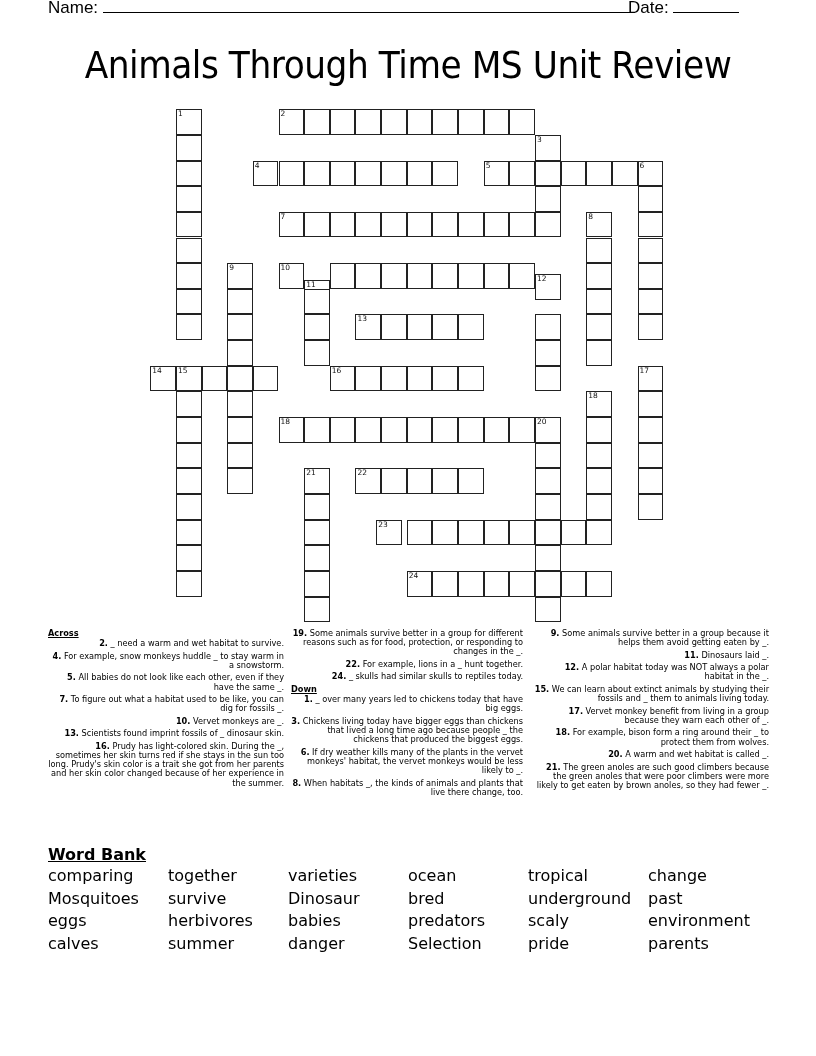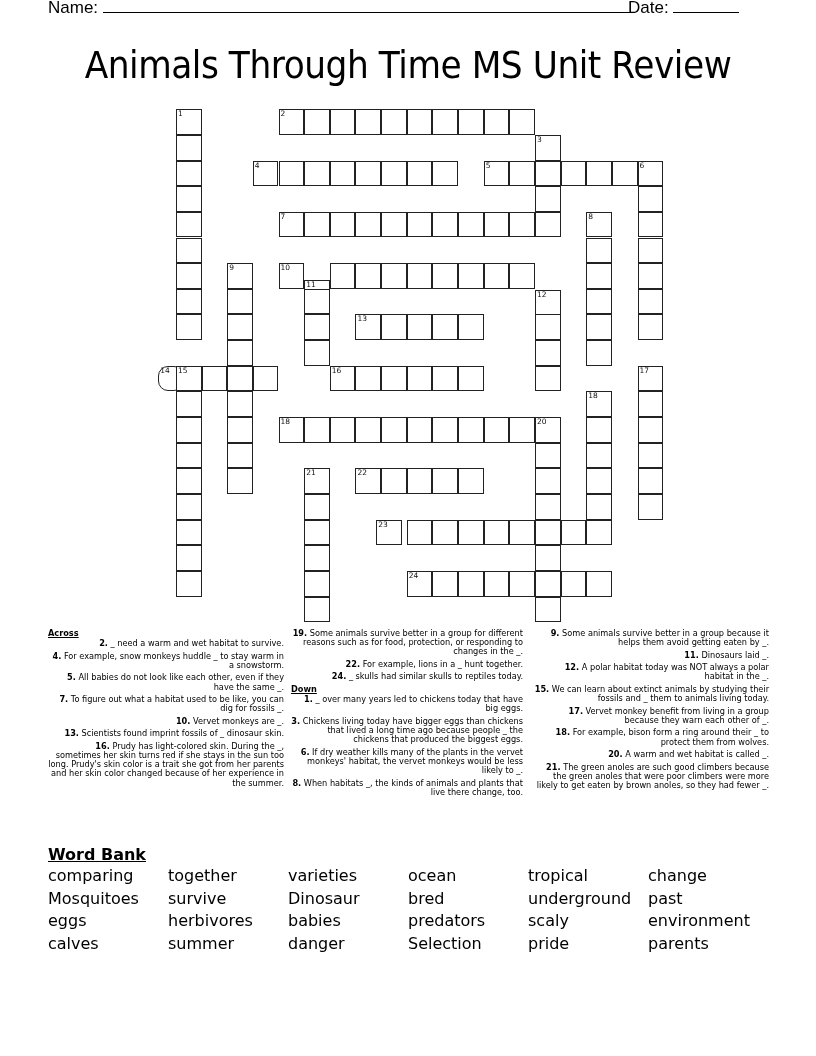--- a/index.html
+++ b/index.html
@@ -78,21 +78,21 @@
     <div class="cell" style="left: 256.5px; top: 153.9px; border-color: rgb(34, 34, 34);"><input maxlength="1" style=""></div>
     <div class="cell" style="left: 282.15px; top: 153.9px; border-color: rgb(34, 34, 34);"><input maxlength="1" style=""></div>
     <div class="cell" style="left: 307.8px; top: 153.9px; border-color: rgb(34, 34, 34);"><input maxlength="1" style=""></div>
     <div class="cell" style="left: 333.45px; top: 153.9px; border-color: rgb(34, 34, 34);"><input maxlength="1" style=""></div>
     <div class="cell" style="left: 359.1px; top: 153.9px; border-color: rgb(34, 34, 34);"><input maxlength="1" style=""></div>
     <div class="cell" style="left: 205.2px; top: 205.2px; border-color: rgb(34, 34, 34);"><span class="num">13</span><input maxlength="1" style=""></div>
     <div class="cell" style="left: 230.85px; top: 205.2px; border-color: rgb(34, 34, 34);"><input maxlength="1" style=""></div>
     <div class="cell" style="left: 256.5px; top: 205.2px; border-color: rgb(34, 34, 34);"><input maxlength="1" style=""></div>
     <div class="cell" style="left: 282.15px; top: 205.2px; border-color: rgb(34, 34, 34);"><input maxlength="1" style=""></div>
     <div class="cell" style="left: 307.8px; top: 205.2px; border-color: rgb(34, 34, 34);"><input maxlength="1" style=""></div>
-    <div class="cell" style="left: 8px; top: 256.5px; border-color: rgb(34, 34, 34); border-radius: 10px;"><span class="num">14</span><input maxlength="1" style=""></div>
+    <div class="cell" style="left: 0px; top: 256.5px; border-color: rgb(34, 34, 34);"><span class="num">14</span><input maxlength="1" style=""></div>
     <div class="cell" style="left: 25.65px; top: 256.5px; border-color: rgb(34, 34, 34);"><span class="num">15</span><input maxlength="1" style=""></div>
     <div class="cell" style="left: 51.3px; top: 256.5px; border-color: rgb(34, 34, 34);"><input maxlength="1" style=""></div>
     <div class="cell" style="left: 76.95px; top: 256.5px; border-color: rgb(34, 34, 34);"><input maxlength="1" style=""></div>
     <div class="cell" style="left: 102.6px; top: 256.5px; border-color: rgb(34, 34, 34);"><input maxlength="1" style=""></div>
     <div class="cell" style="left: 179.55px; top: 256.5px; border-color: rgb(34, 34, 34);"><span class="num">16</span><input maxlength="1" style=""></div>
     <div class="cell" style="left: 205.2px; top: 256.5px; border-color: rgb(34, 34, 34);"><input maxlength="1" style=""></div>
     <div class="cell" style="left: 230.85px; top: 256.5px; border-color: rgb(34, 34, 34);"><input maxlength="1" style=""></div>
     <div class="cell" style="left: 256.5px; top: 256.5px; border-color: rgb(34, 34, 34);"><input maxlength="1" style=""></div>
     <div class="cell" style="left: 282.15px; top: 256.5px; border-color: rgb(34, 34, 34);"><input maxlength="1" style=""></div>
     <div class="cell" style="left: 307.8px; top: 256.5px; border-color: rgb(34, 34, 34);"><input maxlength="1" style=""></div>
@@ -156,21 +156,21 @@
     <div class="cell" style="left: 76.95px; top: 179.55px; border-color: rgb(34, 34, 34);"><input maxlength="1" style=""></div>
     <div class="cell" style="left: 76.95px; top: 205.2px; border-color: rgb(34, 34, 34);"><input maxlength="1" style=""></div>
     <div class="cell" style="left: 76.95px; top: 230.85px; border-color: rgb(34, 34, 34);"><input maxlength="1" style=""></div>
     <div class="cell" style="left: 76.95px; top: 282.15px; border-color: rgb(34, 34, 34);"><input maxlength="1" style=""></div>
     <div class="cell" style="left: 76.95px; top: 307.8px; border-color: rgb(34, 34, 34);"><input maxlength="1" style=""></div>
     <div class="cell" style="left: 76.95px; top: 333.45px; border-color: rgb(34, 34, 34);"><input maxlength="1" style=""></div>
     <div class="cell" style="left: 76.95px; top: 359.1px; border-color: rgb(34, 34, 34);"><input maxlength="1" style=""></div>
     <div class="cell" style="left: 153.9px; top: 179.55px; border-color: rgb(34, 34, 34);"><input maxlength="1" style=""></div>
     <div class="cell" style="left: 153.9px; top: 205.2px; border-color: rgb(34, 34, 34);"><input maxlength="1" style=""></div>
     <div class="cell" style="left: 153.9px; top: 230.85px; border-color: rgb(34, 34, 34);"><input maxlength="1" style=""></div>
-    <div class="cell" style="left: 384.75px; top: 181px; border-color: rgb(34, 34, 34);"><span class="num">12</span><input maxlength="1" style=""></div>
+    <div class="cell" style="left: 384.75px; top: 165px; border-color: rgb(34, 34, 34);"><span class="num">12</span><input maxlength="1" style=""></div>
     <div class="cell" style="left: 384.75px; top: 205.2px; border-color: rgb(34, 34, 34);"><input maxlength="1" style=""></div>
     <div class="cell" style="left: 384.75px; top: 230.85px; border-color: rgb(34, 34, 34);"><input maxlength="1" style=""></div>
     <div class="cell" style="left: 384.75px; top: 256.5px; border-color: rgb(34, 34, 34);"><input maxlength="1" style=""></div>
     <div class="cell" style="left: 25.65px; top: 282.15px; border-color: rgb(34, 34, 34);"><input maxlength="1" style=""></div>
     <div class="cell" style="left: 25.65px; top: 307.8px; border-color: rgb(34, 34, 34);"><input maxlength="1" style=""></div>
     <div class="cell" style="left: 25.65px; top: 333.45px; border-color: rgb(34, 34, 34);"><input maxlength="1" style=""></div>
     <div class="cell" style="left: 25.65px; top: 359.1px; border-color: rgb(34, 34, 34);"><input maxlength="1" style=""></div>
     <div class="cell" style="left: 25.65px; top: 384.75px; border-color: rgb(34, 34, 34);"><input maxlength="1" style=""></div>
     <div class="cell" style="left: 25.65px; top: 410.4px; border-color: rgb(34, 34, 34);"><input maxlength="1" style=""></div>
     <div class="cell" style="left: 25.65px; top: 436.05px; border-color: rgb(34, 34, 34);"><input maxlength="1" style=""></div>

